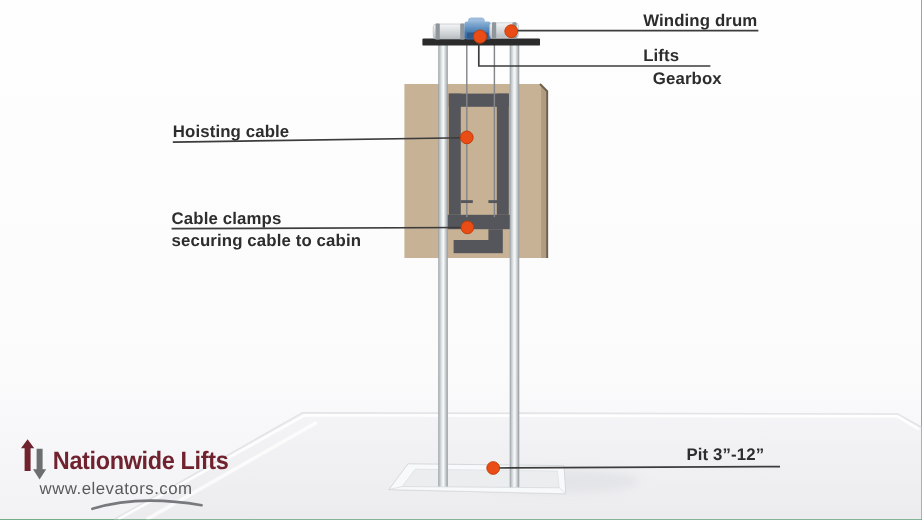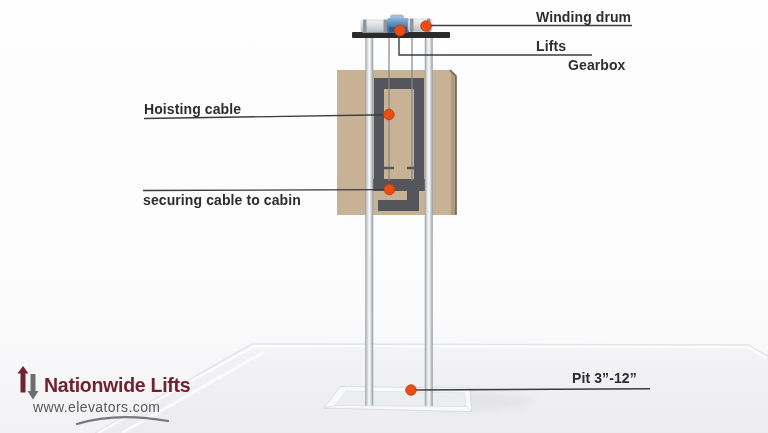--- a/index.html
+++ b/index.html
@@ -166,22 +166,23 @@
       <circle class="dot" cx="426" cy="26" r="5.3"></circle>
       <circle class="dot" cx="400" cy="30.5" r="5.5"></circle>
       <circle class="dot" cx="389" cy="114.5" r="5.3"></circle>
       <circle class="dot" cx="389.5" cy="189.5" r="5.3"></circle>
       <circle class="dot" cx="411" cy="390" r="5.3"></circle>
     </g>
   </svg>
 
   <div class="label" style="left:536px;top:9px">Winding drum</div>
   <div class="label" style="left:536px;top:38px">Lifts</div>
-  <div class="label" style="left:568px;top:57px">Gearbox</div>
+  <div class="label" style="left:544px;top:57px">Gearbox</div>
   <div class="label" style="left:144px;top:101px">Hoisting cable</div>
+  <div class="label" style="left:143px;top:174px">Cable clamps</div>
   <div class="label" style="left:143px;top:192px">securing cable to cabin</div>
   <div class="label" style="left:572px;top:370px">Pit 3”-12”</div>
 
   <div class="logo">
     <svg class="logo-arrows" viewBox="0 0 26 42">
       <polygon class="arrow-up" points="7,2 1.5,9.5 4.5,9.5 4.5,28.5 9.5,28.5 9.5,9.5 12.5,9.5"></polygon>
       <polygon class="arrow-down" points="14.5,10 19.5,10 19.5,27 22.5,27 17,35.5 11.5,27 14.5,27"></polygon>
     </svg>
     <div class="logo-name">Nationwide Lifts</div>
     <div class="logo-site">www.elevators.com</div>

